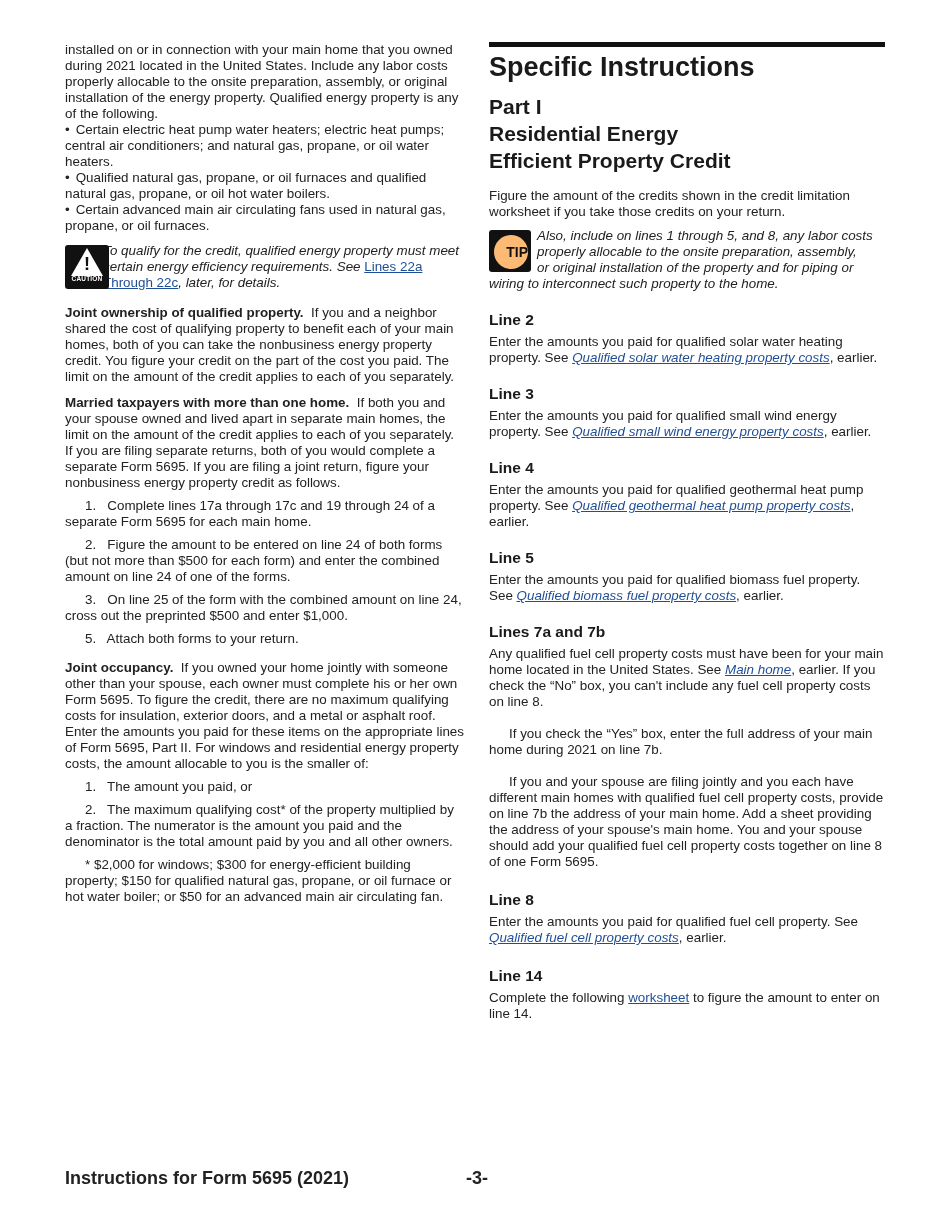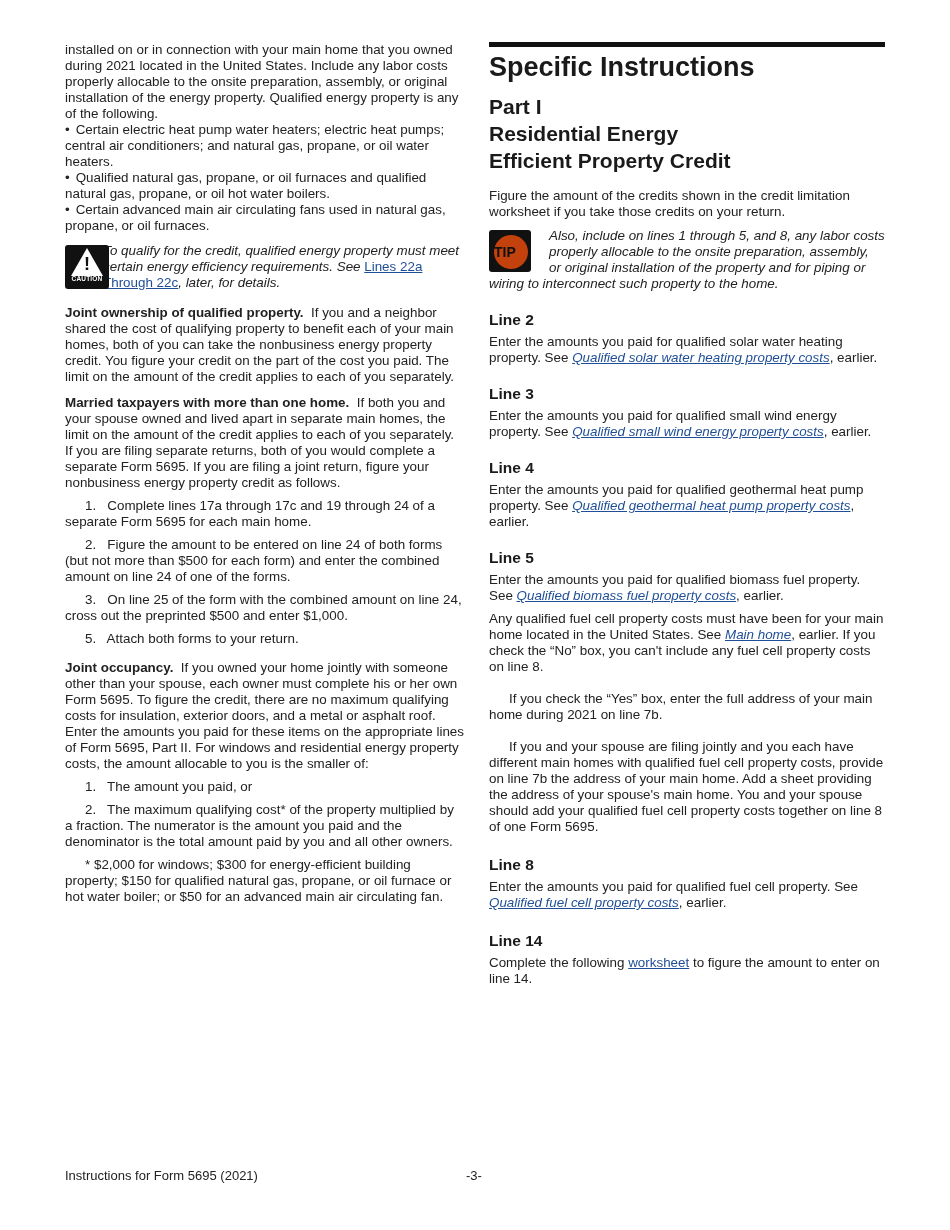--- a/index.html
+++ b/index.html
@@ -11,33 +11,33 @@
   p { margin:0 0 7px 0; }
   .b { font-weight:bold; }
   .it { font-style:italic; }
   a.lnk { color:#1f4e96; text-decoration:underline; }
   .bullet::before { content:"\2022"; margin-right:6px; }
   .indent { text-indent:20px; }
   .callout { position:relative; min-height:48px; margin:8px 0 14px 0; }
   .callout .icon-box { position:absolute; left:0; top:2px; width:44px; height:44px; background:#111; border-radius:3px; }
   .callout .txt { font-style:italic; }
   .callout.caution .txt { padding-left:38px; }
-  .callout.tip .line-ind { display:block; padding-left:60px; }
-  .tip-circle { position:absolute; left:5px; top:5px; width:34px; height:34px; border-radius:50%; background:#c2410c;
-                color:#111; font-weight:bold; font-size:14px; line-height:34px; text-align:left; }
+  .callout.tip .line-ind { display:block; padding-left:48px; }
+  .tip-circle { position:absolute; left:5px; top:5px; width:34px; height:34px; border-radius:50%; background:#fdba74;
+                color:#111; font-weight:bold; font-size:14px; line-height:34px; text-align:right; }
   .caution-tri { position:absolute; left:6px; top:3px; width:0; height:0; border-left:16px solid transparent;
                  border-right:16px solid transparent; border-bottom:28px solid #fff; }
   .caution-bang { position:absolute; left:18px; top:10px; width:8px; font-weight:bold; font-size:18px; line-height:18px; color:#111; text-align:center; }
   .caution-label { position:absolute; left:0; bottom:2px; width:44px; text-align:center; color:#fff; font-size:6.5px; font-weight:bold; letter-spacing:0.2px; }
   .topbar { height:5px; background:#111; margin-bottom:4px; }
   h1 { font-size:27px; line-height:32px; margin:0 0 10px 0; font-weight:bold; color:#1a1a1a; }
   h2 { font-size:21px; line-height:27px; margin:0 0 14px 0; font-weight:bold; color:#1a1a1a; }
   h3 { font-size:16px; line-height:20px; margin:0 0 3px 0; font-weight:bold; font-style:italic; color:#1a1a1a; }
   h4 { font-size:15.5px; line-height:20px; margin:26px 0 4px 0; font-weight:bold; color:#1a1a1a; }
-  .footer { position:absolute; top:1168px; font-size:13px; font-weight:normal; }
+  .footer { position:absolute; top:1168px; font-size:18px; font-weight:bold; }
   .footer-left { left:65px; }
   .footer-page { left:466px; }
 </style>
 </head>
 <body>
 
 <div class="col col-left">
   <p>installed on or in connection with your main home that you owned during 2021 located in the United States. Include any labor costs properly allocable to the onsite preparation, assembly, or original installation of the energy property. Qualified energy property is any of the following.</p>
   <div style="margin-top:-7px;">
     <div class="bullet">Certain electric heat pump water heaters; electric heat pumps; central air conditioners; and natural gas, propane, or oil water heaters.</div>
@@ -101,20 +101,21 @@
   <div>
     <h4 style="margin-top:18px;">Line 4</h4>
     <p><span>Enter the amounts you paid for qualified geothermal heat pump property. See </span><a class="lnk it">Qualified geothermal heat pump property costs</a><span>, earlier.</span></p>
   </div>
   <div>
     <h4 style="margin-top:18px;">Line 5</h4>
     <p><span>Enter the amounts you paid for qualified biomass fuel property. See </span><a class="lnk it">Qualified biomass fuel property costs</a><span>, earlier.</span></p>
   </div>
 
   <div>
+    <h4 style="margin-top:18px;">Lines 7a and 7b</h4>
     <p><span>Any qualified fuel cell property costs must have been for your main home located in the United States. See </span><a class="lnk it">Main home</a><span>, earlier. If you check the “No” box, you can't include any fuel cell property costs on line 8.</span></p>
     <p class="indent" style="margin-top:16px;">If you check the “Yes” box, enter the full address of your main home during 2021 on line 7b.</p>
     <p class="indent" style="margin-top:16px;">If you and your spouse are filing jointly and you each have different main homes with qualified fuel cell property costs, provide on line 7b the address of your main home. Add a sheet providing the address of your spouse's main home. You and your spouse should add your qualified fuel cell property costs together on line 8 of one Form 5695.</p>
   </div>
 
   <div>
     <h4 style="margin-top:20px;">Line 8</h4>
     <p><span>Enter the amounts you paid for qualified fuel cell property. See </span><a class="lnk it">Qualified fuel cell property costs</a><span>, earlier.</span></p>
   </div>
 

